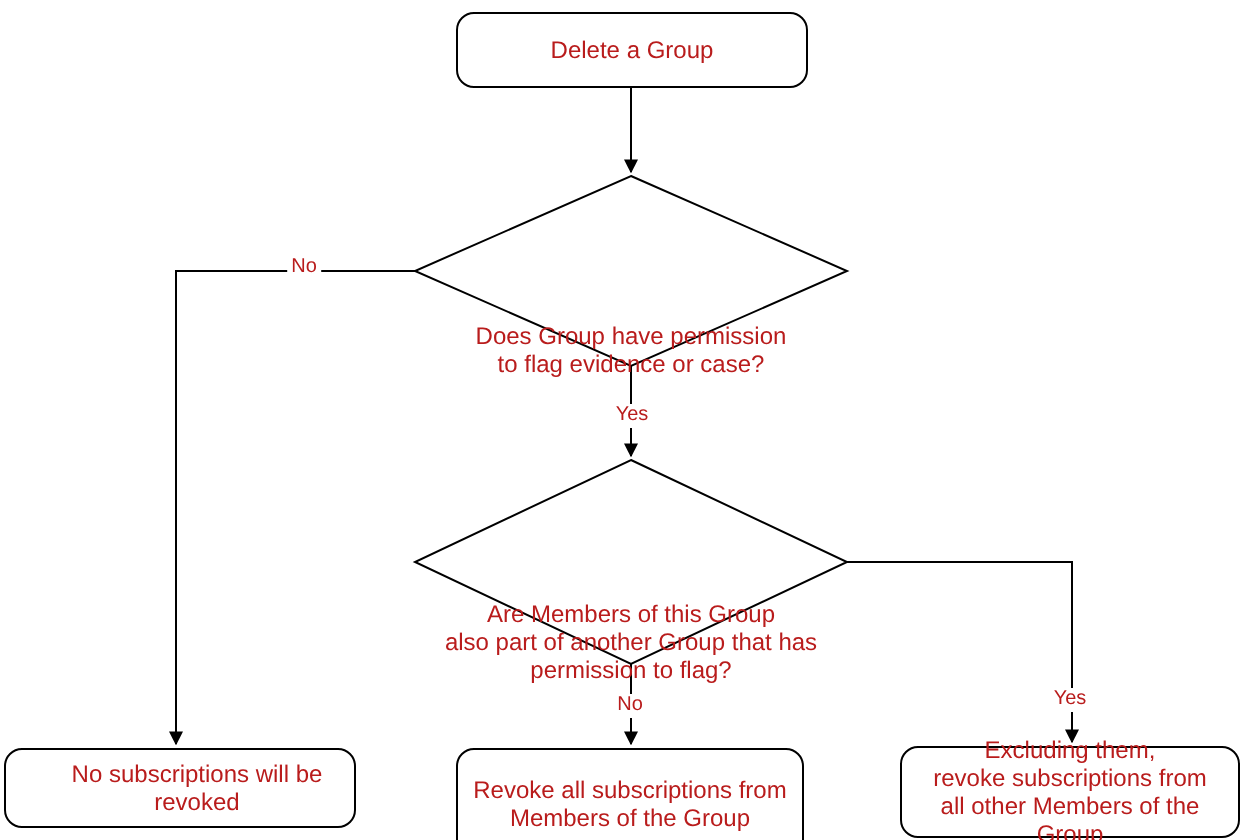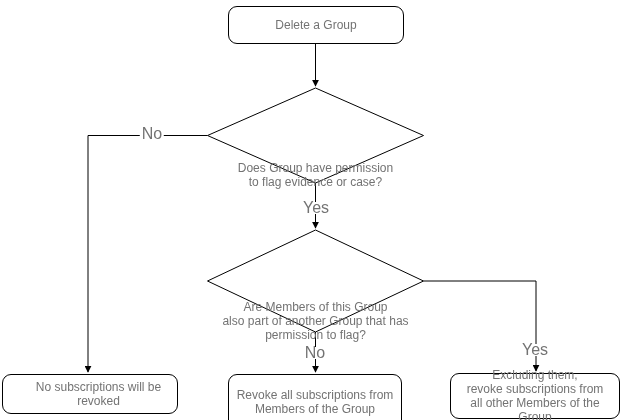--- a/index.html
+++ b/index.html
@@ -3,21 +3,21 @@
 <meta charset="utf-8">
 <style>
   html, body { margin: 0; padding: 0; background: #ffffff; }
   #canvas {
     position: relative;
     width: 624px;
     height: 420px;
     background: #ffffff;
     overflow: hidden;
     font-family: "Liberation Sans", sans-serif;
-    color: #737373;
+    color: #b91c1c;
   }
   #edges-svg {
     position: absolute;
     left: 0; top: 0;
     width: 624px; height: 420px;
     z-index: 1;
   }
   .node-box {
     position: absolute;
     z-index: 2;
@@ -41,21 +41,21 @@
     font-size: 12px;
     line-height: 14px;
     white-space: pre-line;
     pointer-events: none;
     margin-top: 40px;
   }
   .edge-label {
     position: absolute;
     z-index: 3;
     background: #ffffff;
-    font-size: 16px;
+    font-size: 10px;
     line-height: 12px;
     padding: 0 2px;
     transform: translate(-50%, -50%);
   }
   #start-node   { left: 228px; top: 6px;   width: 176px; height: 38px; }
   #outcome-none { left: 2px;   top: 374px; width: 176px; height: 40px; padding-left: 21px; }
   #outcome-all  { left: 228px; top: 374px; width: 174px; height: 56px; text-align: center; }
   #outcome-excl { left: 450px; top: 373px; width: 170px; height: 46px; }
   #decision1-label { left: 215px; top: 121px; width: 201px; }
   #decision2-label { left: 210px; top: 260px; width: 211px; }

